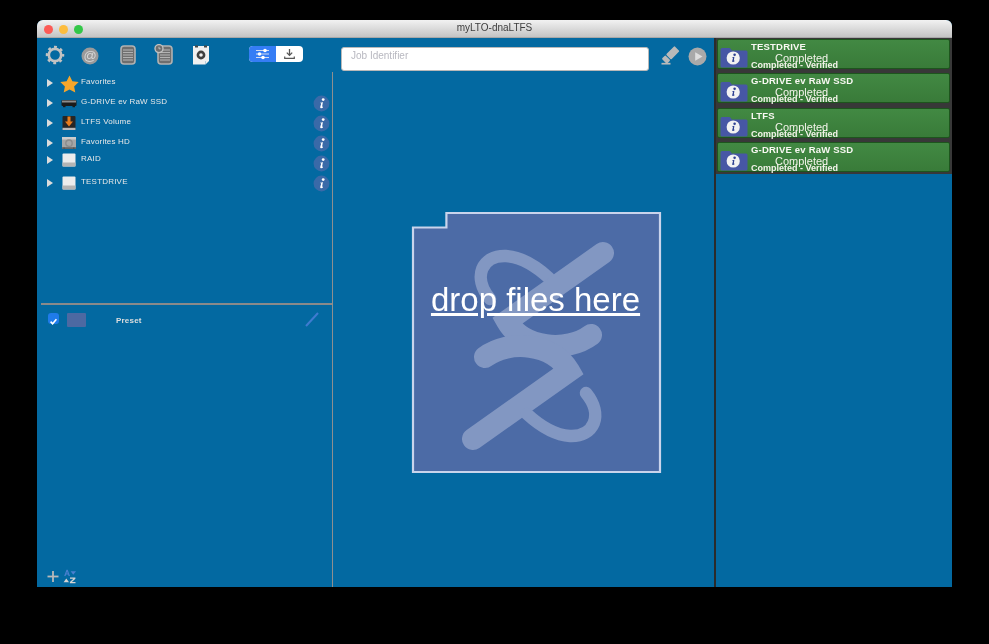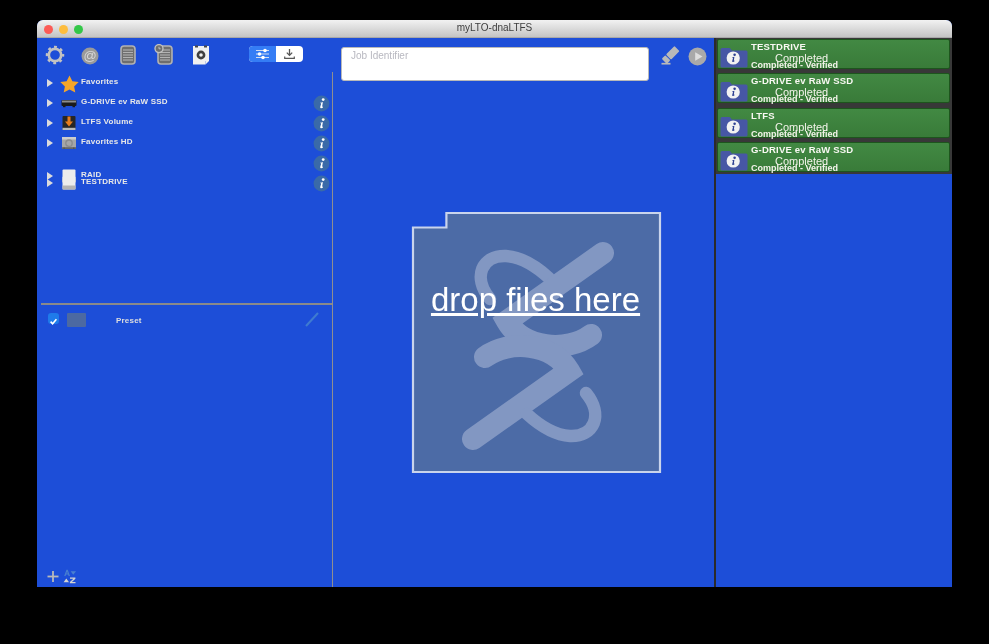--- a/index.html
+++ b/index.html
@@ -1,30 +1,30 @@
 <!DOCTYPE html>
 <html><head>
 <meta charset="utf-8">
 <style>
   html,body{margin:0;padding:0;}
   body{width:989px;height:644px;background:#000;position:relative;overflow:hidden;
        font-family:"Liberation Sans",sans-serif;}
   .abs{position:absolute;}
   #win{position:absolute;left:37px;top:20px;width:915px;height:567px;
-       background:#1d4ed8;border-radius:6px 6px 0 0;}
+       background:#0369a1;border-radius:6px 6px 0 0;}
   #titlebar{position:absolute;left:0;top:0;width:915px;height:18px;
        background:linear-gradient(#f2f2f2,#d2d2d2 70%,#c4c4c4);
        border-radius:6px 6px 0 0;border-bottom:1px solid #a8a8a8;box-sizing:border-box;}
   .light{position:absolute;top:5px;width:9px;height:9px;border-radius:50%;}
   #title{position:absolute;top:2px;left:0;width:100%;text-align:center;
        font-size:10px;color:#3e3e3e;}
   .treerow{position:absolute;left:0;height:20px;width:295px;}
   .tri{position:absolute;left:10px;top:6px;width:0;height:0;
        border-left:6px solid #dcdcdc;border-top:4px solid transparent;border-bottom:4px solid transparent;}
-  .tlabel{position:absolute;left:44px;top:4.2px;font-size:8px;font-weight:bold;color:#e8e8e8;letter-spacing:0.2px;}
+  .tlabel{position:absolute;left:44px;top:4.2px;font-size:8px;font-weight:normal;color:#e8e8e8;letter-spacing:0.2px;}
   .ticon{position:absolute;left:24px;top:2px;width:16px;height:16px;}
   .info{position:absolute;left:276px;width:17px;height:17px;}
   .card{position:absolute;left:680px;width:233px;height:30px;background:linear-gradient(#428943,#397b39);
         border:1.5px solid #1d551d;box-sizing:border-box;border-radius:2px;}
   .ctitle{position:absolute;left:33px;top:1px;font-size:9.5px;font-weight:bold;color:#f8f8f2;letter-spacing:0.2px;}
   .cline1{position:absolute;left:33px;top:11.5px;font-size:11px;color:#f3f3ea;margin-left:24px;}
   .cline2{position:absolute;left:33px;top:20px;font-size:9px;color:#f3f3ea;font-weight:bold;}
   .cfold{position:absolute;left:2px;top:6px;}
 </style>
 </head>
@@ -91,21 +91,21 @@
         <circle cx="10.5" cy="8" r="1.8" fill="#fff"></circle>
         <circle cx="14" cy="11.5" r="1.8" fill="#fff"></circle>
       </svg>
     </div>
     <svg class="abs" style="left:27px;top:0;" width="27" height="16" viewBox="0 0 27 16">
       <path d="M13.5 3 L13.5 9 M10.8 6.6 L13.5 9.4 L16.2 6.6" stroke="#565656" stroke-width="1.3" fill="none"></path>
       <path d="M8.7 10.6 L8.7 12.4 L18.3 12.4 L18.3 10.6" stroke="#565656" stroke-width="1.2" fill="none"></path>
     </svg>
   </div>
 
-  <div class="abs" style="left:304px;top:27px;width:308px;height:34px;background:#fff;border-radius:3px;border:1px solid #b9b9b9;box-sizing:border-box;">
+  <div class="abs" style="left:304px;top:27px;width:308px;height:24px;background:#fff;border-radius:3px;border:1px solid #b9b9b9;box-sizing:border-box;">
     <div class="abs" style="left:9px;top:2px;font-size:10px;color:#b8b8c0;">Job Identifier</div>
   </div>
 
   <svg class="abs" style="left:622px;top:25px;" width="24" height="22" viewBox="0 0 24 22">
     <g transform="rotate(-45 11 10)">
       <rect x="2.5" y="6.8" width="5" height="7.2" rx="1" fill="#b9b9b9"></rect>
       <rect x="8.5" y="6.8" width="12" height="7.2" rx="1" fill="#b9b9b9"></rect>
     </g>
     <line x1="2.5" y1="18.7" x2="11.5" y2="18.7" stroke="#b9b9b9" stroke-width="1.7"></line>
   </svg>
@@ -149,21 +149,21 @@
     <svg class="ticon" width="16" height="16" viewBox="0 0 16 16">
       <rect x="1" y="2" width="14" height="12" rx="1.5" fill="#a6a6a6"></rect>
       <rect x="1" y="2" width="14" height="2.5" fill="#cdcdcd"></rect>
       <circle cx="8" cy="8.2" r="3.2" fill="none" stroke="#8b8b8b" stroke-width="1.3"></circle>
       <rect x="1" y="12.2" width="14" height="1.8" fill="#666"></rect>
       <rect x="2.5" y="12.6" width="1.2" height="1" fill="#444"></rect>
       <rect x="12.2" y="12.6" width="1.2" height="1" fill="#444"></rect>
     </svg>
     <div class="tlabel">Favorites HD</div>
   </div>
-  <div class="treerow" style="top:146px;">
+  <div class="treerow" style="top:130px;">
     <div class="tri"></div>
     <svg class="ticon" width="16" height="16" viewBox="0 0 16 16">
       <rect x="1.5" y="1.5" width="13" height="13" rx="1" fill="#ececec"></rect>
       <rect x="1.5" y="10.5" width="13" height="4" fill="#b4b4b4"></rect>
     </svg>
     <div class="tlabel">RAID</div>
   </div>
   <div class="treerow" style="top:153px;">
     <div class="tri"></div>
     <svg class="ticon" width="16" height="16" viewBox="0 0 16 16">

